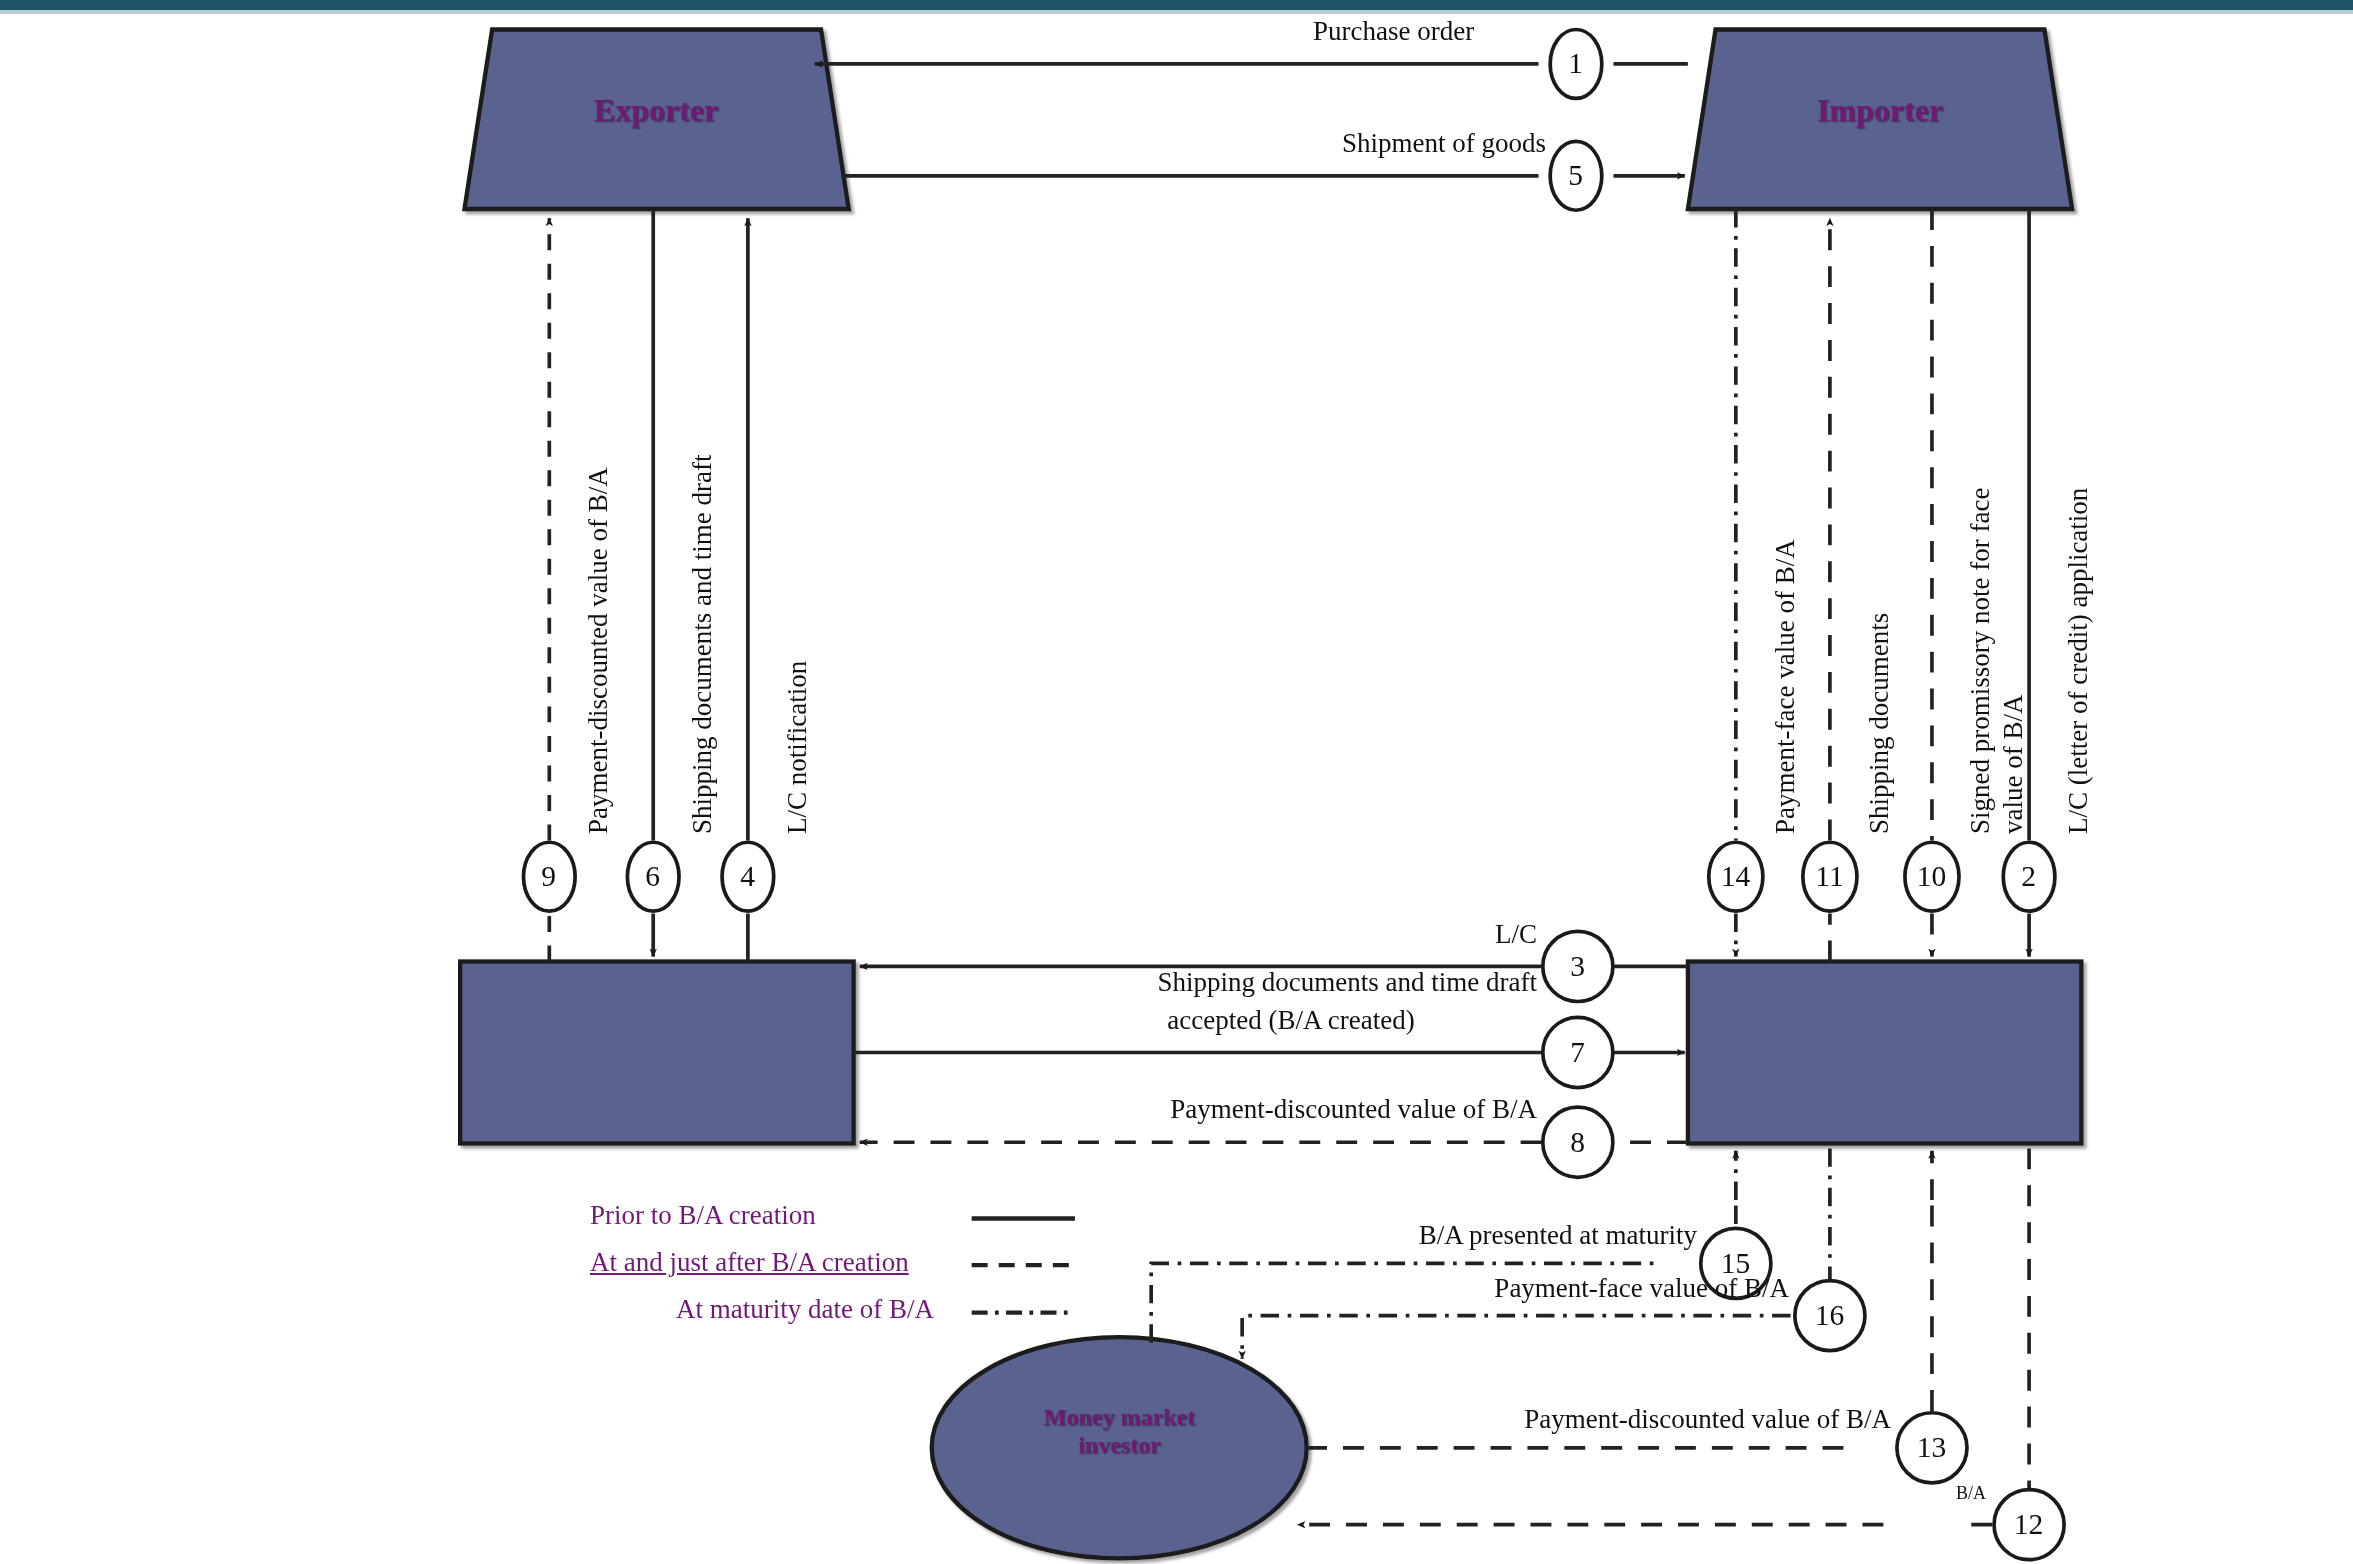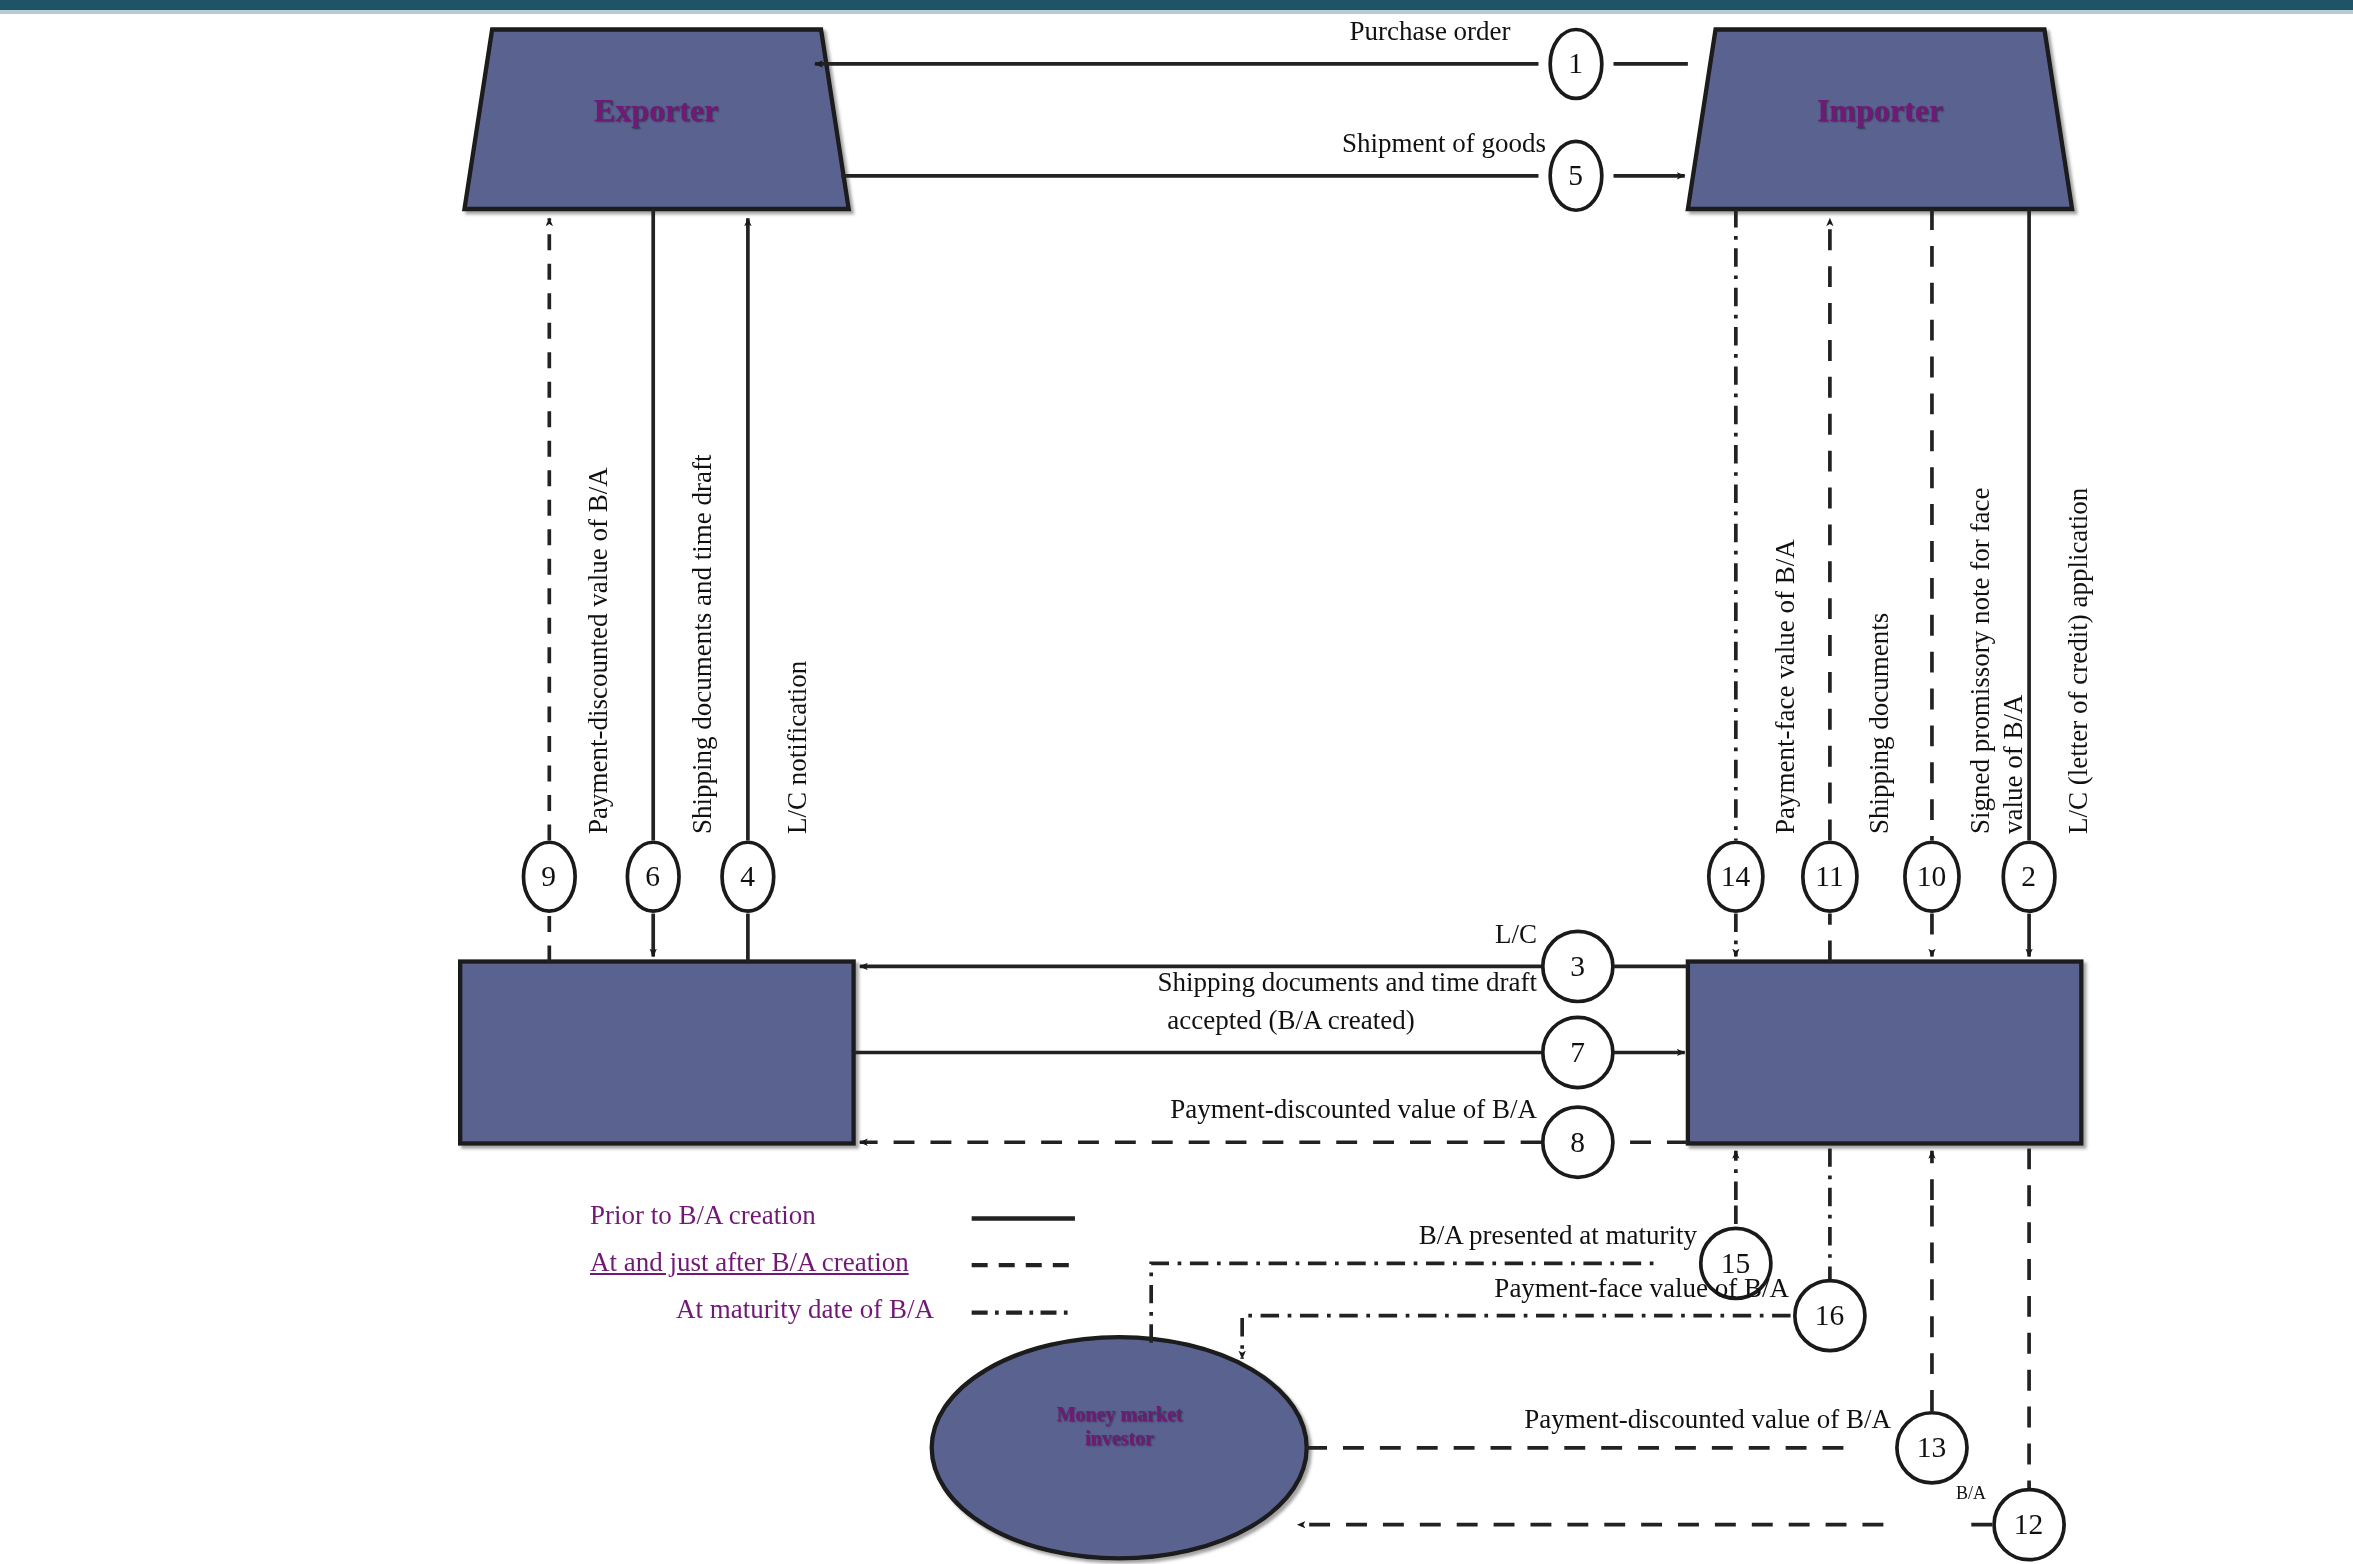--- a/index.html
+++ b/index.html
@@ -145,26 +145,26 @@
       <circle cx="2566" cy="1858" r="57"></circle>
       <circle cx="2823" cy="2055" r="57"></circle>
       <circle cx="2976" cy="2140" r="57"></circle>
       <circle cx="3142" cy="2355" r="57"></circle>
       <circle cx="3300" cy="2480" r="57"></circle>
     </g>
   </svg>
 
   <div class="nodelabel" style="left:464px;top:92px;width:384px;font-size:32px;">Exporter</div>
   <div class="nodelabel" style="left:1688px;top:92px;width:384px;font-size:32px;">Importer</div>
-  <div class="nodelabel" style="left:932px;top:1403px;width:375px;font-size:20px;">
+  <div class="nodelabel" style="left:932px;top:1403px;width:375px;font-size:24px;">
     <div>Money market</div>
     <div>investor</div>
   </div>
 
-  <div class="flowlabel" style="left:1313px;top:16px;width:234px;font-size:27px;text-align:center;">Purchase order</div>
+  <div class="flowlabel" style="left:1313px;top:16px;width:234px;font-size:27px;text-align:left;">Purchase order</div>
   <div class="flowlabel" style="left:1279px;top:128px;width:267px;font-size:27px;text-align:right;">Shipment of goods</div>
 
   <div class="flowlabel" style="left:1414px;top:919px;width:123px;font-size:27px;text-align:right;">L/C</div>
   <div class="flowlabel" style="left:1045px;top:967px;width:492px;font-size:27px;text-align:right;">Shipping documents and time draft</div>
   <div class="flowlabel" style="left:1045px;top:1005px;width:492px;font-size:27px;text-align:center;">accepted (B/A created)</div>
   <div class="flowlabel" style="left:1039px;top:1094px;width:498px;font-size:27px;text-align:right;">Payment-discounted value of B/A</div>
 
   <div class="flowlabel" style="left:1291px;top:1220px;width:406px;font-size:27px;text-align:right;">B/A presented at maturity</div>
   <div class="flowlabel" style="left:1402px;top:1273px;width:387px;font-size:27px;text-align:right;">Payment-face value of B/A</div>
   <div class="flowlabel" style="left:1393px;top:1404px;width:498px;font-size:27px;text-align:right;">Payment-discounted value of B/A</div>

